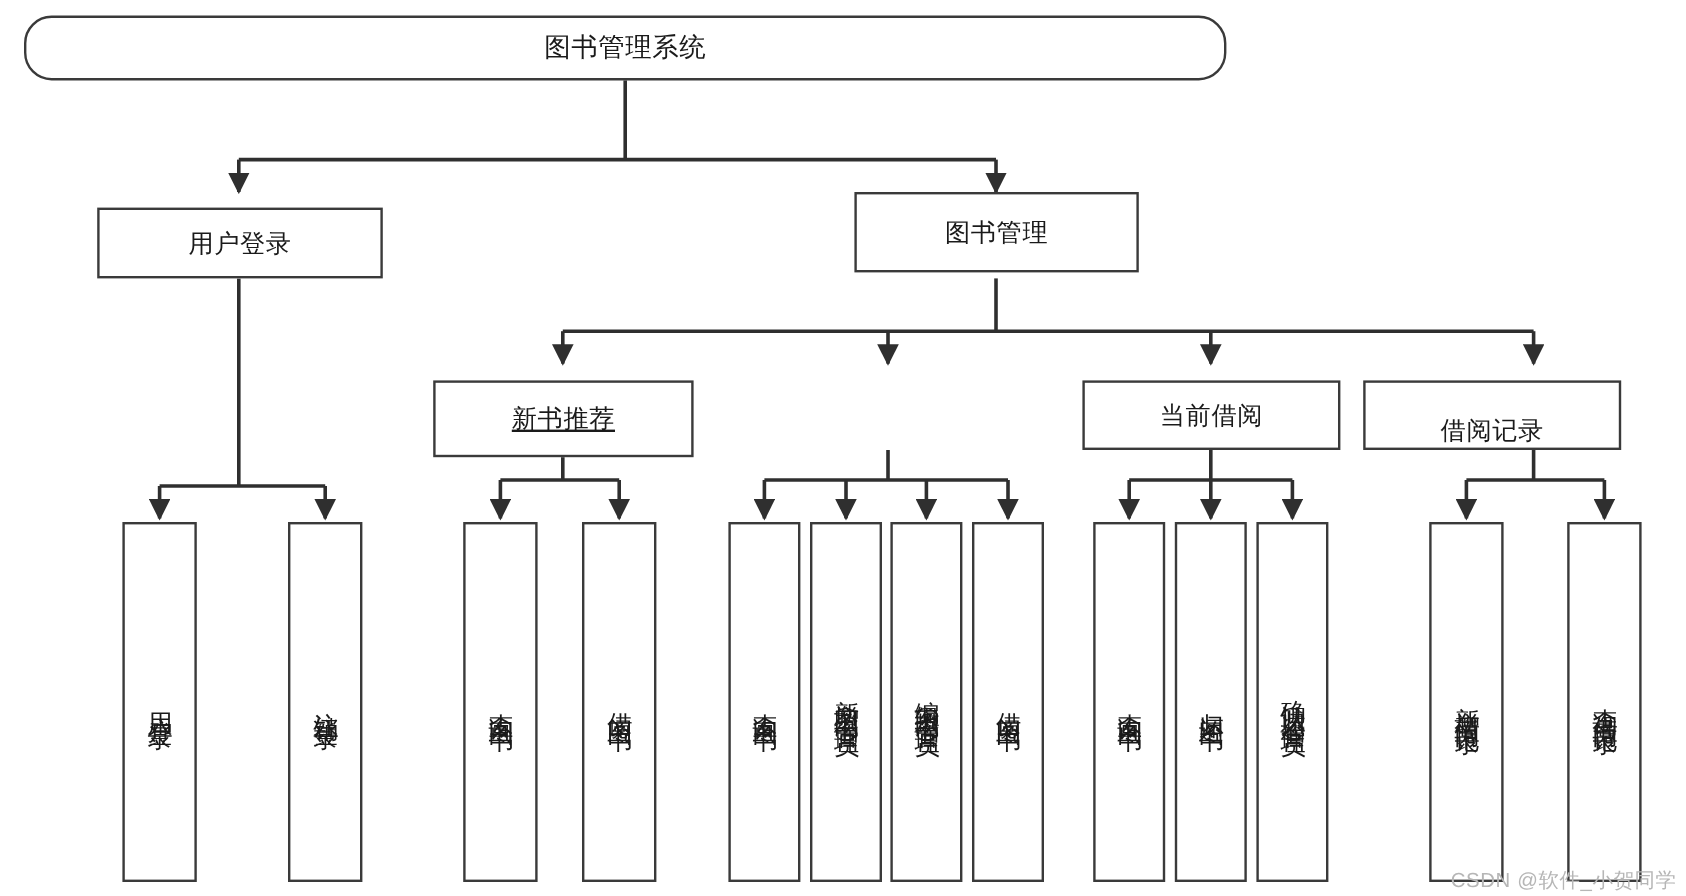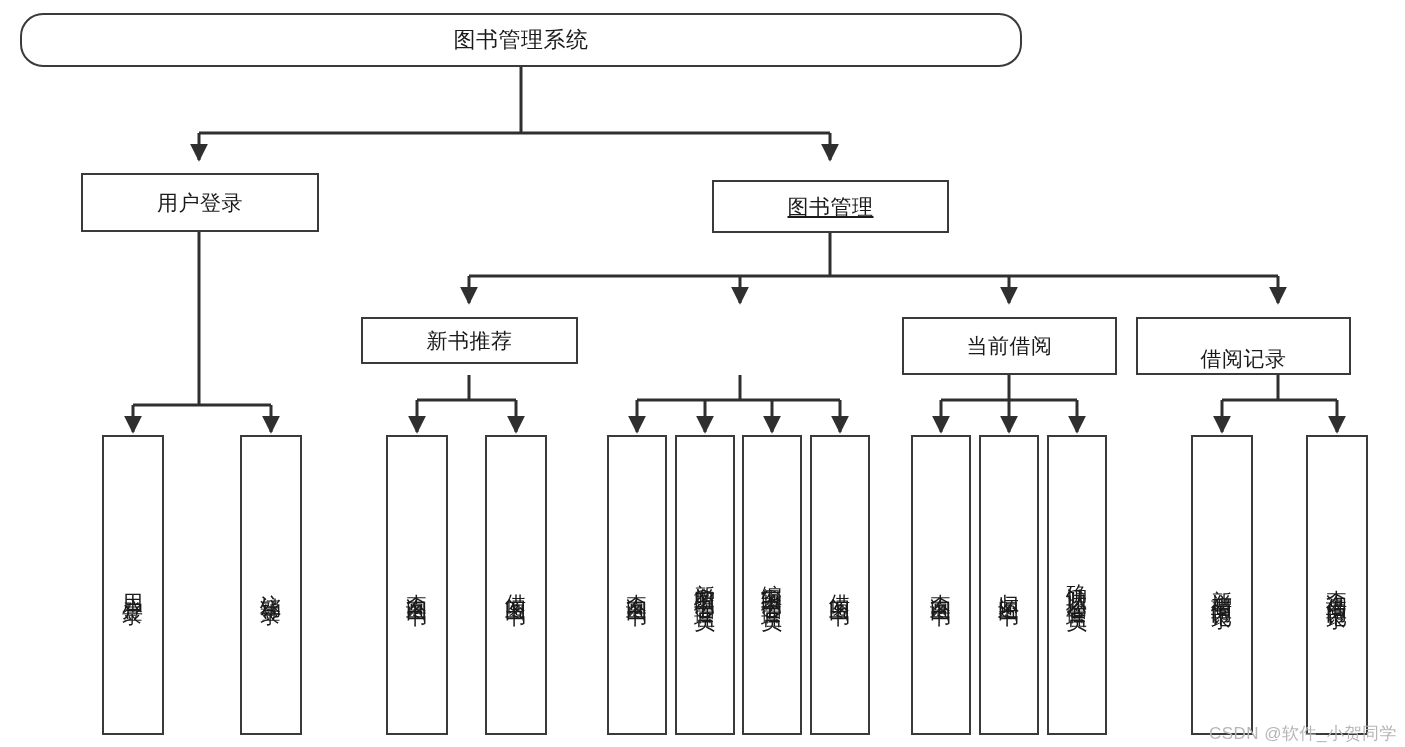--- a/index.html
+++ b/index.html
@@ -118,25 +118,25 @@
     </g>
   </svg>
 
   <div class="node horiz title" style="left:20px; top:13px; width:1002px; height:54px;border-radius:23px;">
     <span>图书管理系统</span>
   </div>
 
   <div class="node horiz" style="left:81px; top:173px; width:238px; height:59px;">
     <span>用户登录</span>
   </div>
-  <div class="node horiz" style="left:712px; top:180px; width:237px; height:53px;text-decoration:underline;">
+  <div class="node horiz" style="left:712px; top:160px; width:237px; height:67px;">
     <span>图书管理</span>
   </div>
 
-  <div class="node horiz" style="left:361px; top:317px; width:217px; height:47px;">
+  <div class="node horiz" style="left:361px; top:317px; width:217px; height:64px;text-decoration:underline;">
     <span>新书推荐</span>
   </div>
   <div class="node horiz" style="left:902px; top:317px; width:215px; height:58px;">
     <span>当前借阅</span>
   </div>
   <div class="node horiz" style="left:1136px; top:317px; width:215px; height:58px;align-items:flex-end;">
     <span>借阅记录</span>
   </div>
 
   <div class="node vert" style="left:102px; top:435px; width:62px; height:300px;">

